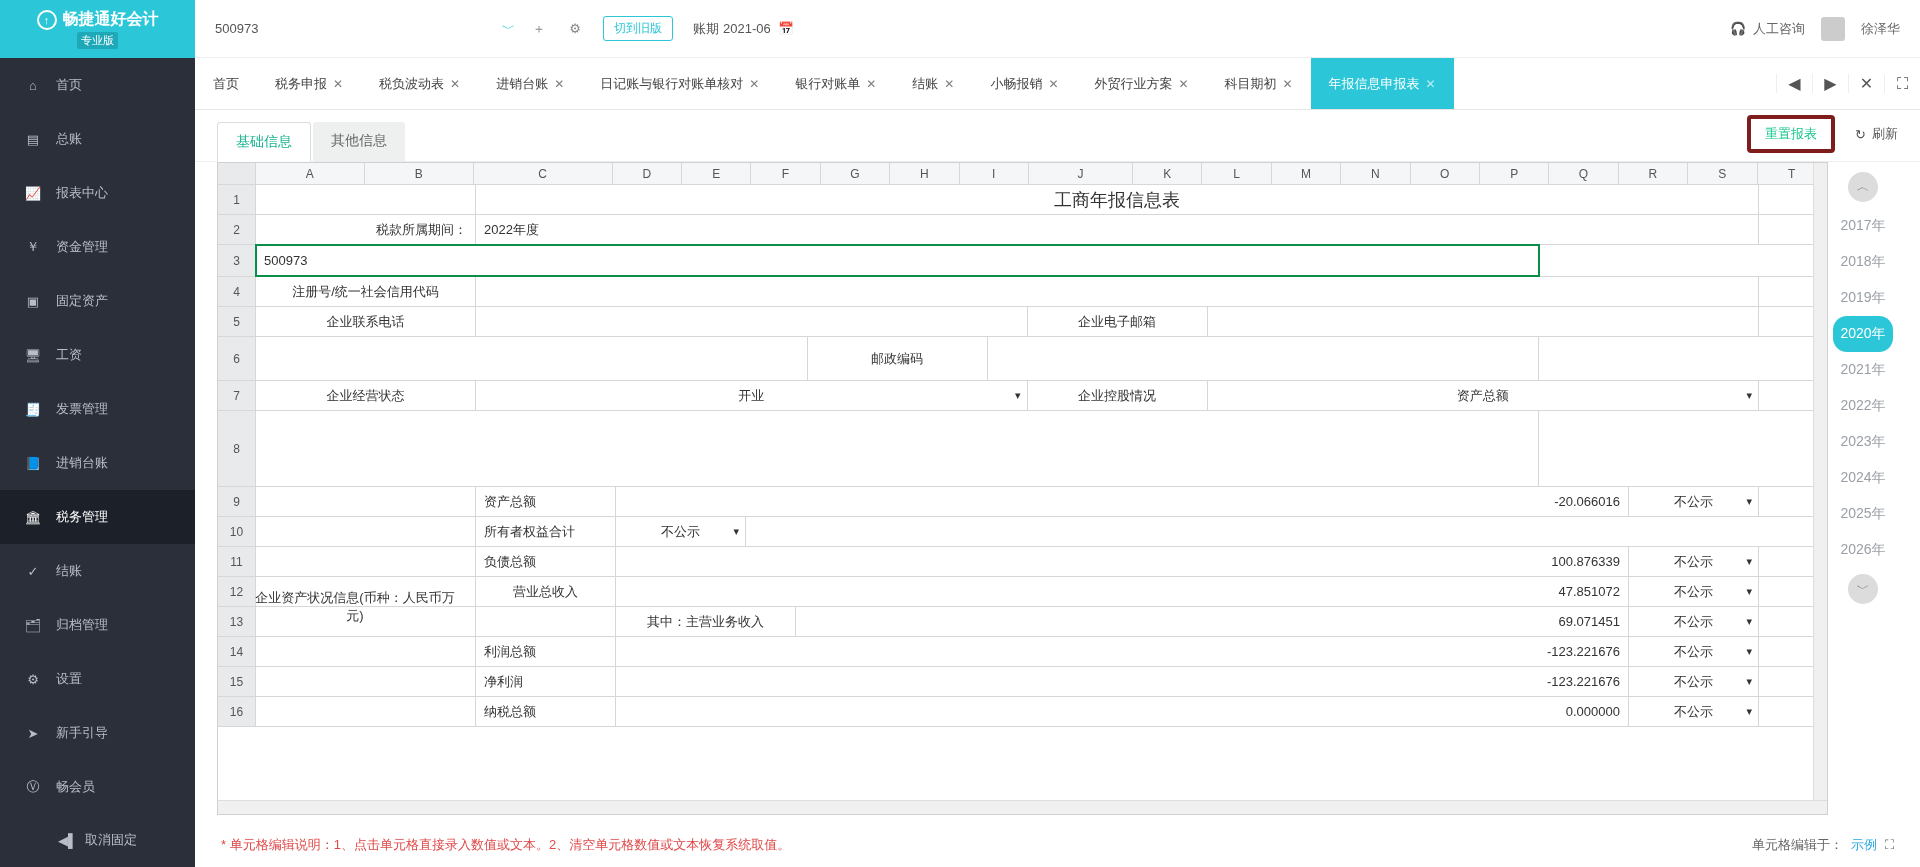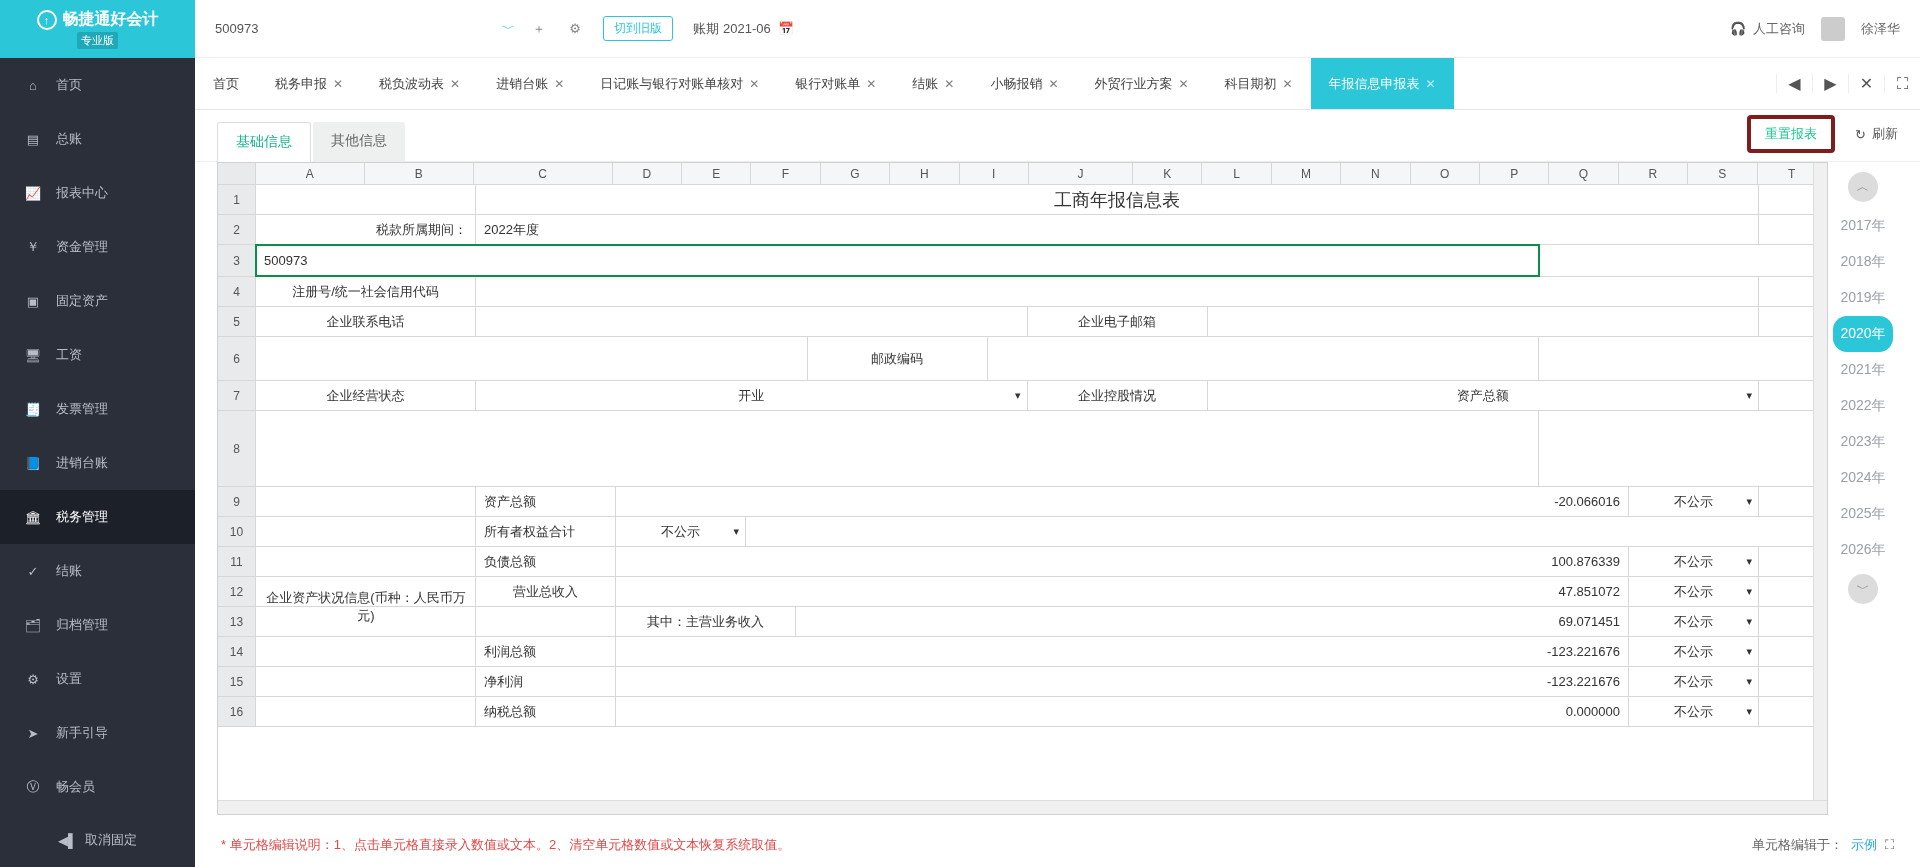--- a/index.html
+++ b/index.html
@@ -358,21 +358,21 @@
             <div class="cell right" style="width:1013px">-123.221676</div>
             <div class="cell center dd" style="width:130px">不公示</div>
           </div>
           <div class="row " style="height:30px">
             <div class="rh">16</div>
             <div class="cell center" style="width:220px;border-top:none;"></div>
             <div class="cell" style="width:140px">纳税总额</div>
             <div class="cell right" style="width:1013px">0.000000</div>
             <div class="cell center dd" style="width:130px">不公示</div>
           </div>
-          <div style="position: absolute; left: 38px; top: 302px; width: 220px; height: 240px; display: flex; align-items: center; justify-content: center; text-align: center; padding: 0px 10px; pointer-events: none; font-size: 13px; color: rgb(51, 51, 51);">企业资产状况信息(币种：人民币万元)</div>
+          <div style="position: absolute; left: 27px; top: 302px; width: 220px; height: 240px; display: flex; align-items: center; justify-content: center; text-align: center; padding: 0px 10px; pointer-events: none; font-size: 13px; color: rgb(51, 51, 51);">企业资产状况信息(币种：人民币万元)</div>
         </div>
       <div class="vscroll"></div>
       <div class="hscroll"></div>
     </div>
     <div class="year-rail">
       <span class="rail-btn">︿</span>
       <div id="years">
           <div class="year">2017年</div>
           <div class="year">2018年</div>
           <div class="year">2019年</div>

